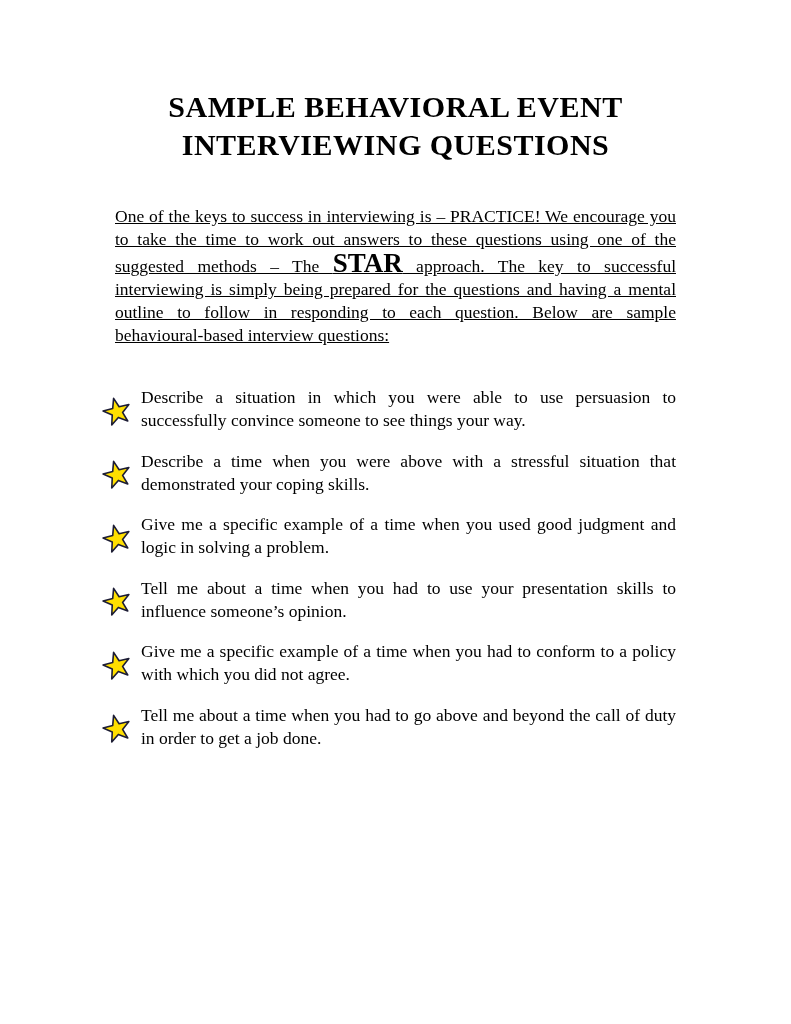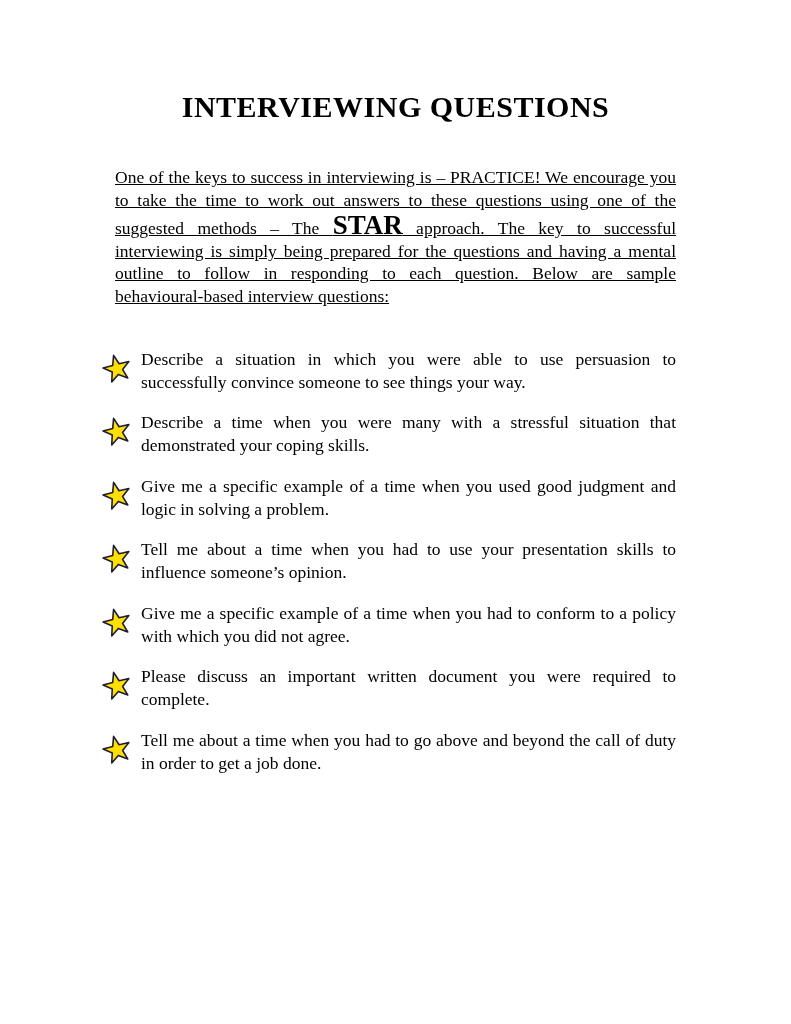--- a/index.html
+++ b/index.html
@@ -41,21 +41,21 @@
     font-weight: bold;
     line-height: 1;
   }
   .questions {
     list-style: none;
     margin: 40px 0 0 0;
     padding: 0;
   }
   .question {
     display: flex;
-    align-items: flex-start;
+    align-items: center;
     margin: 0 115px 18px 102px;
   }
   .star-bullet {
     flex: 0 0 30px;
     width: 30px;
     height: 32px;
     margin-right: 9px;
     margin-top: 5px;
   }
   .star-bullet svg {
@@ -69,20 +69,21 @@
     line-height: 1.3;
     text-align: justify;
   }
 </style>
 </head>
 <body>
 
 <div class="page">
 
   <h1 class="title">
+    <span class="title-line">SAMPLE BEHAVIORAL EVENT</span>
     <span class="title-line">INTERVIEWING QUESTIONS</span>
   </h1>
 
   <p class="intro"><span>One of the keys to success in interviewing is – PRACTICE!  We encourage you to take the time to work out answers to these questions using one of the suggested methods – The </span><span class="star-word">STAR</span><span> approach.  The key to successful interviewing is simply being prepared for the questions and having a mental outline to follow in responding to each question.  Below are sample behavioural-based interview questions:</span></p>
 
   <ul class="questions">
 
     <li class="question">
       <span class="star-bullet">
         <svg viewBox="0 0 30 32" xmlns="http://www.w3.org/2000/svg">
@@ -91,21 +92,21 @@
       </span>
       <span class="qtext">Describe a situation in which you were able to use persuasion to successfully convince someone to see things your way.</span>
     </li>
 
     <li class="question">
       <span class="star-bullet">
         <svg viewBox="0 0 30 32" xmlns="http://www.w3.org/2000/svg">
           <polygon transform="rotate(-14 15 16)" points="15,2 18.29,11.47 28.31,11.67 20.33,17.73 23.23,27.33 15,21.6 6.77,27.33 9.67,17.73 1.69,11.67 11.71,11.47" fill="#FFDF00" stroke="#1d1d35" stroke-width="1.6" stroke-linejoin="round"></polygon>
         </svg>
       </span>
-      <span class="qtext">Describe a time when you were many with a stressful situation that demonstrated your coping skills.</span>
+      <span class="qtext">Describe a time when you were above with a stressful situation that demonstrated your coping skills.</span>
     </li>
 
     <li class="question">
       <span class="star-bullet">
         <svg viewBox="0 0 30 32" xmlns="http://www.w3.org/2000/svg">
           <polygon transform="rotate(-14 15 16)" points="15,2 18.29,11.47 28.31,11.67 20.33,17.73 23.23,27.33 15,21.6 6.77,27.33 9.67,17.73 1.69,11.67 11.71,11.47" fill="#FFDF00" stroke="#1d1d35" stroke-width="1.6" stroke-linejoin="round"></polygon>
         </svg>
       </span>
       <span class="qtext">Give me a specific example of a time when you used good judgment and logic in solving a problem.</span>
     </li>
@@ -122,28 +123,20 @@
 
     <li class="question">
       <span class="star-bullet">
         <svg viewBox="0 0 30 32" xmlns="http://www.w3.org/2000/svg">
           <polygon transform="rotate(-14 15 16)" points="15,2 18.29,11.47 28.31,11.67 20.33,17.73 23.23,27.33 15,21.6 6.77,27.33 9.67,17.73 1.69,11.67 11.71,11.47" fill="#FFDF00" stroke="#1d1d35" stroke-width="1.6" stroke-linejoin="round"></polygon>
         </svg>
       </span>
       <span class="qtext">Give me a specific example of a time when you had to conform to a policy with which you did not agree.</span>
     </li>
 
-    <li class="question">
-      <span class="star-bullet">
-        <svg viewBox="0 0 30 32" xmlns="http://www.w3.org/2000/svg">
-          <polygon transform="rotate(-14 15 16)" points="15,2 18.29,11.47 28.31,11.67 20.33,17.73 23.23,27.33 15,21.6 6.77,27.33 9.67,17.73 1.69,11.67 11.71,11.47" fill="#FFDF00" stroke="#1d1d35" stroke-width="1.6" stroke-linejoin="round"></polygon>
-        </svg>
-      </span>
-      <span class="qtext">Please discuss an important written document you were required to complete.</span>
-    </li>
 
     <li class="question">
       <span class="star-bullet">
         <svg viewBox="0 0 30 32" xmlns="http://www.w3.org/2000/svg">
           <polygon transform="rotate(-14 15 16)" points="15,2 18.29,11.47 28.31,11.67 20.33,17.73 23.23,27.33 15,21.6 6.77,27.33 9.67,17.73 1.69,11.67 11.71,11.47" fill="#FFDF00" stroke="#1d1d35" stroke-width="1.6" stroke-linejoin="round"></polygon>
         </svg>
       </span>
       <span class="qtext">Tell me about a time when you had to go above and beyond the call of duty in order to get a job done.</span>
     </li>
 

